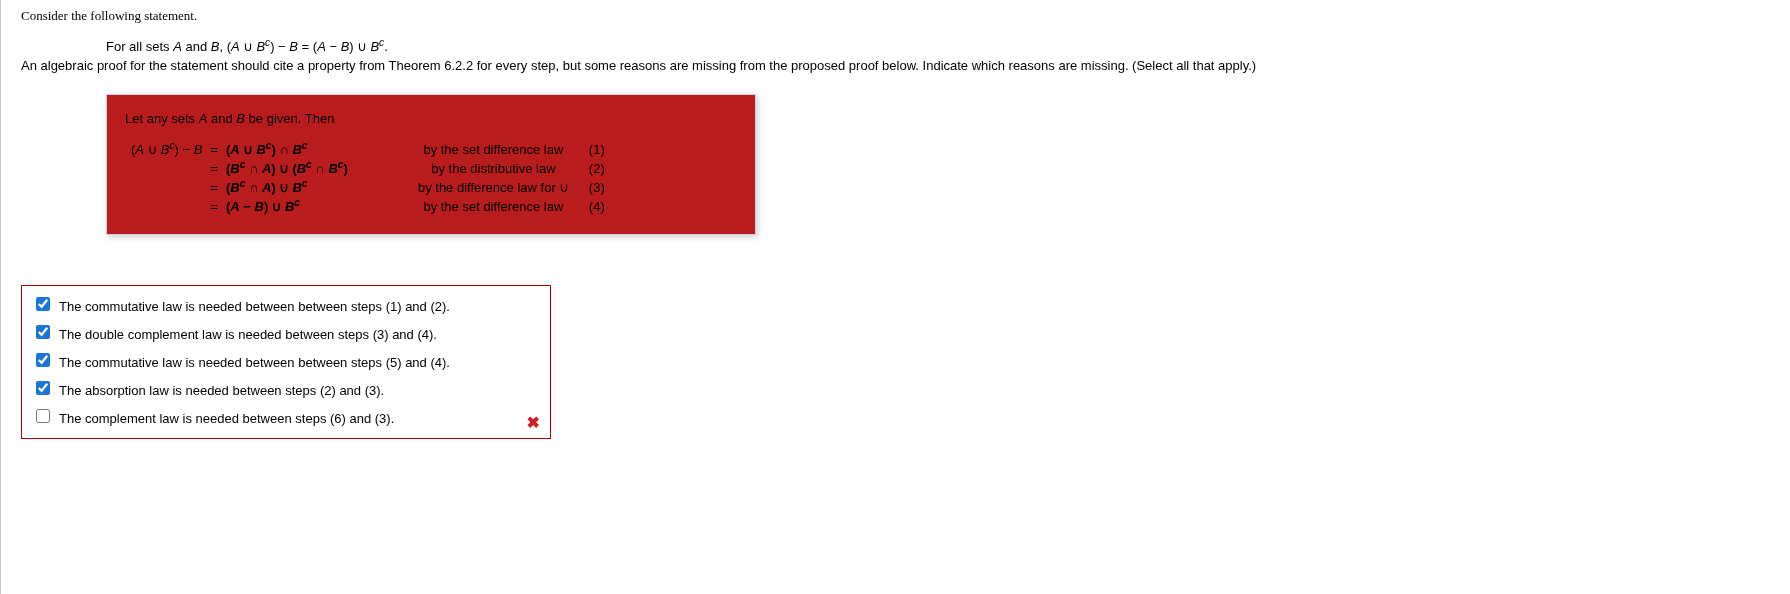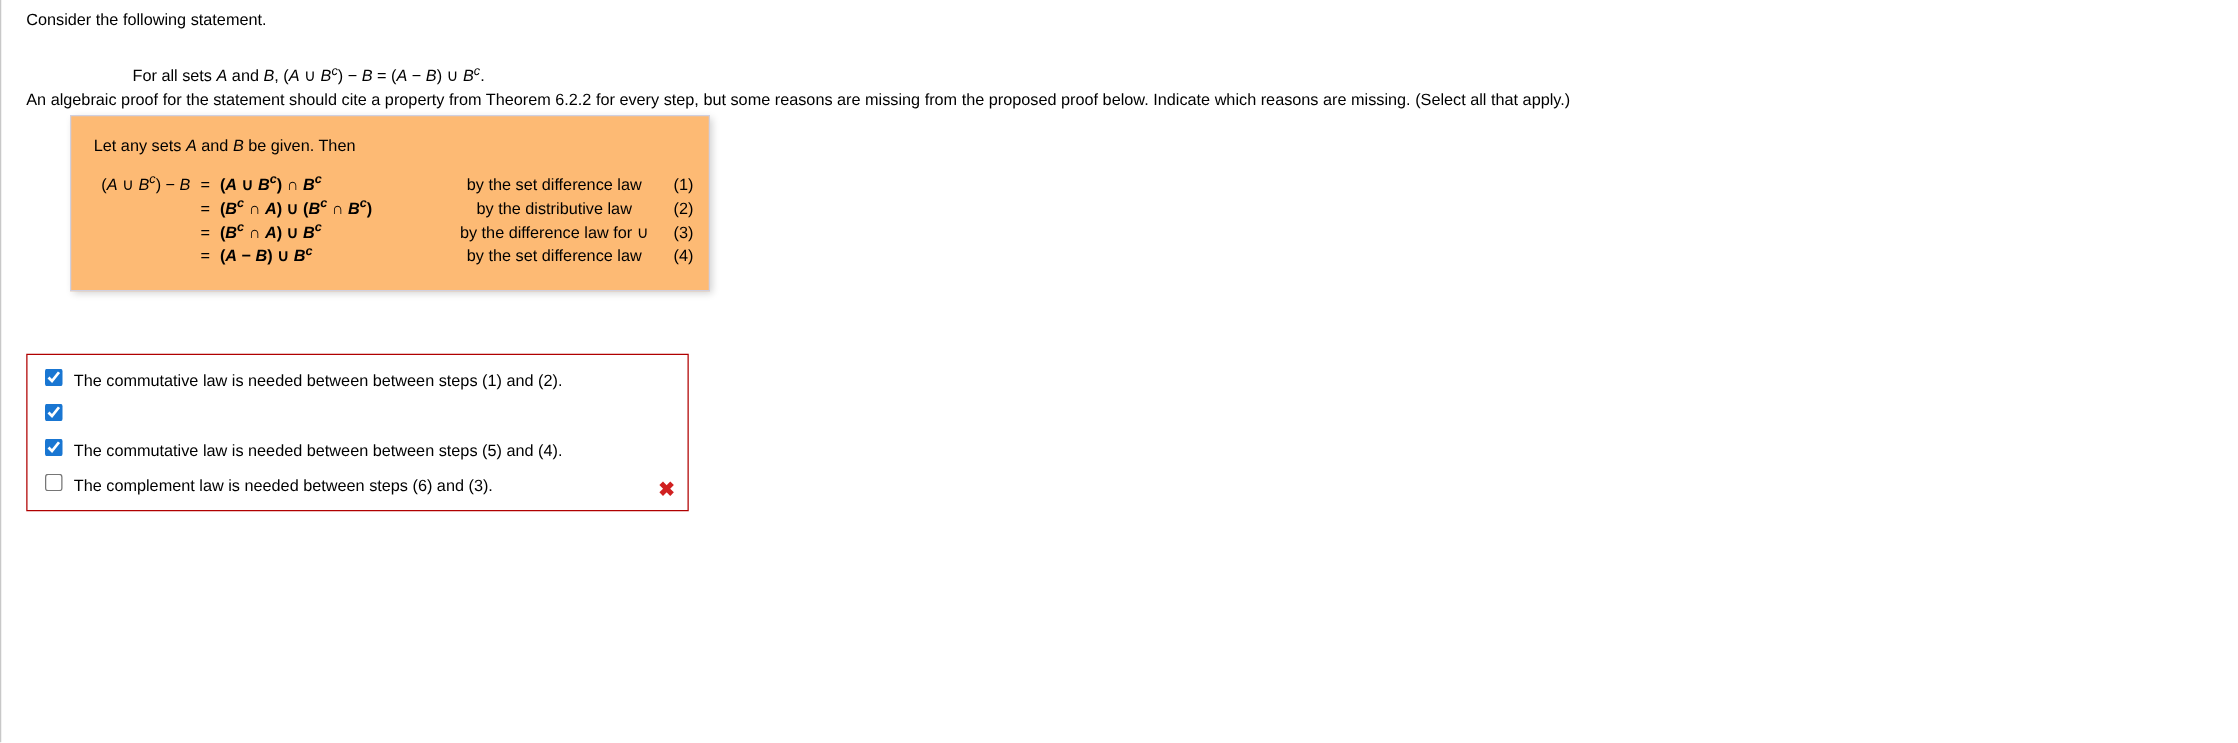--- a/index.html
+++ b/index.html
@@ -11,38 +11,39 @@
       color: #000;
       background: #fff;
     }
     .page {
       border-left: 1px solid #c8c8c8;
       padding: 8px 20px;
       width: 1790px;
       min-height: 594px;
     }
     .question-line {
-      margin-bottom: 30px;
+      margin-bottom: 15px;
+      font-family: Liberation Serif, serif;
     }
     .statement-line {
       margin-left: 85px;
       margin-bottom: 2px;
       font-style: italic;
     }
     .statement-line .upright { font-style: normal; }
     .instruction {
-      margin-bottom: 2px;
+      margin-bottom: 18px;
       line-height: 1.5;
     }
     .proof-box {
-      margin-left: 35px;
-      background: #fdba74;
+      margin-left: 85px;
+      background: #b91c1c;
       border: 1px solid #d0d0e0;
       padding: 16px 18px 18px 18px;
-      width: 512px;
+      width: 650px;
       box-shadow: 2px 2px 6px rgba(0,0,0,0.18);
       margin-bottom: 50px;
     }
     .proof-intro {
       margin-bottom: 14px;
     }
     .proof-table {
       border-collapse: collapse;
     }
     .proof-table td {
@@ -135,24 +136,29 @@
       </table>
   </div>
 
   <div class="options">
     <div class="opt-row">
       <input type="checkbox" id="c0" checked="" style="">
       <label for="c0">The commutative law is needed between between steps (1) and (2).</label>
     </div>
     <div class="opt-row">
       <input type="checkbox" id="c1" checked="" style="">
+      <label for="c1">The double complement law is needed between steps (3) and (4).</label>
     </div>
     <div class="opt-row">
       <input type="checkbox" id="c2" checked="" style="">
       <label for="c2">The commutative law is needed between between steps (5) and (4).</label>
+    </div>
+    <div class="opt-row">
+      <input type="checkbox" id="c3" checked="" style="">
+      <label for="c3">The absorption law is needed between steps (2) and (3).</label>
     </div>
     <div class="opt-row">
       <input type="checkbox" id="c4" style="">
       <label for="c4">The complement law is needed between steps (6) and (3).</label>
     </div>
     <span class="x-mark">✖</span>
   </div>
 
 </div>
 

